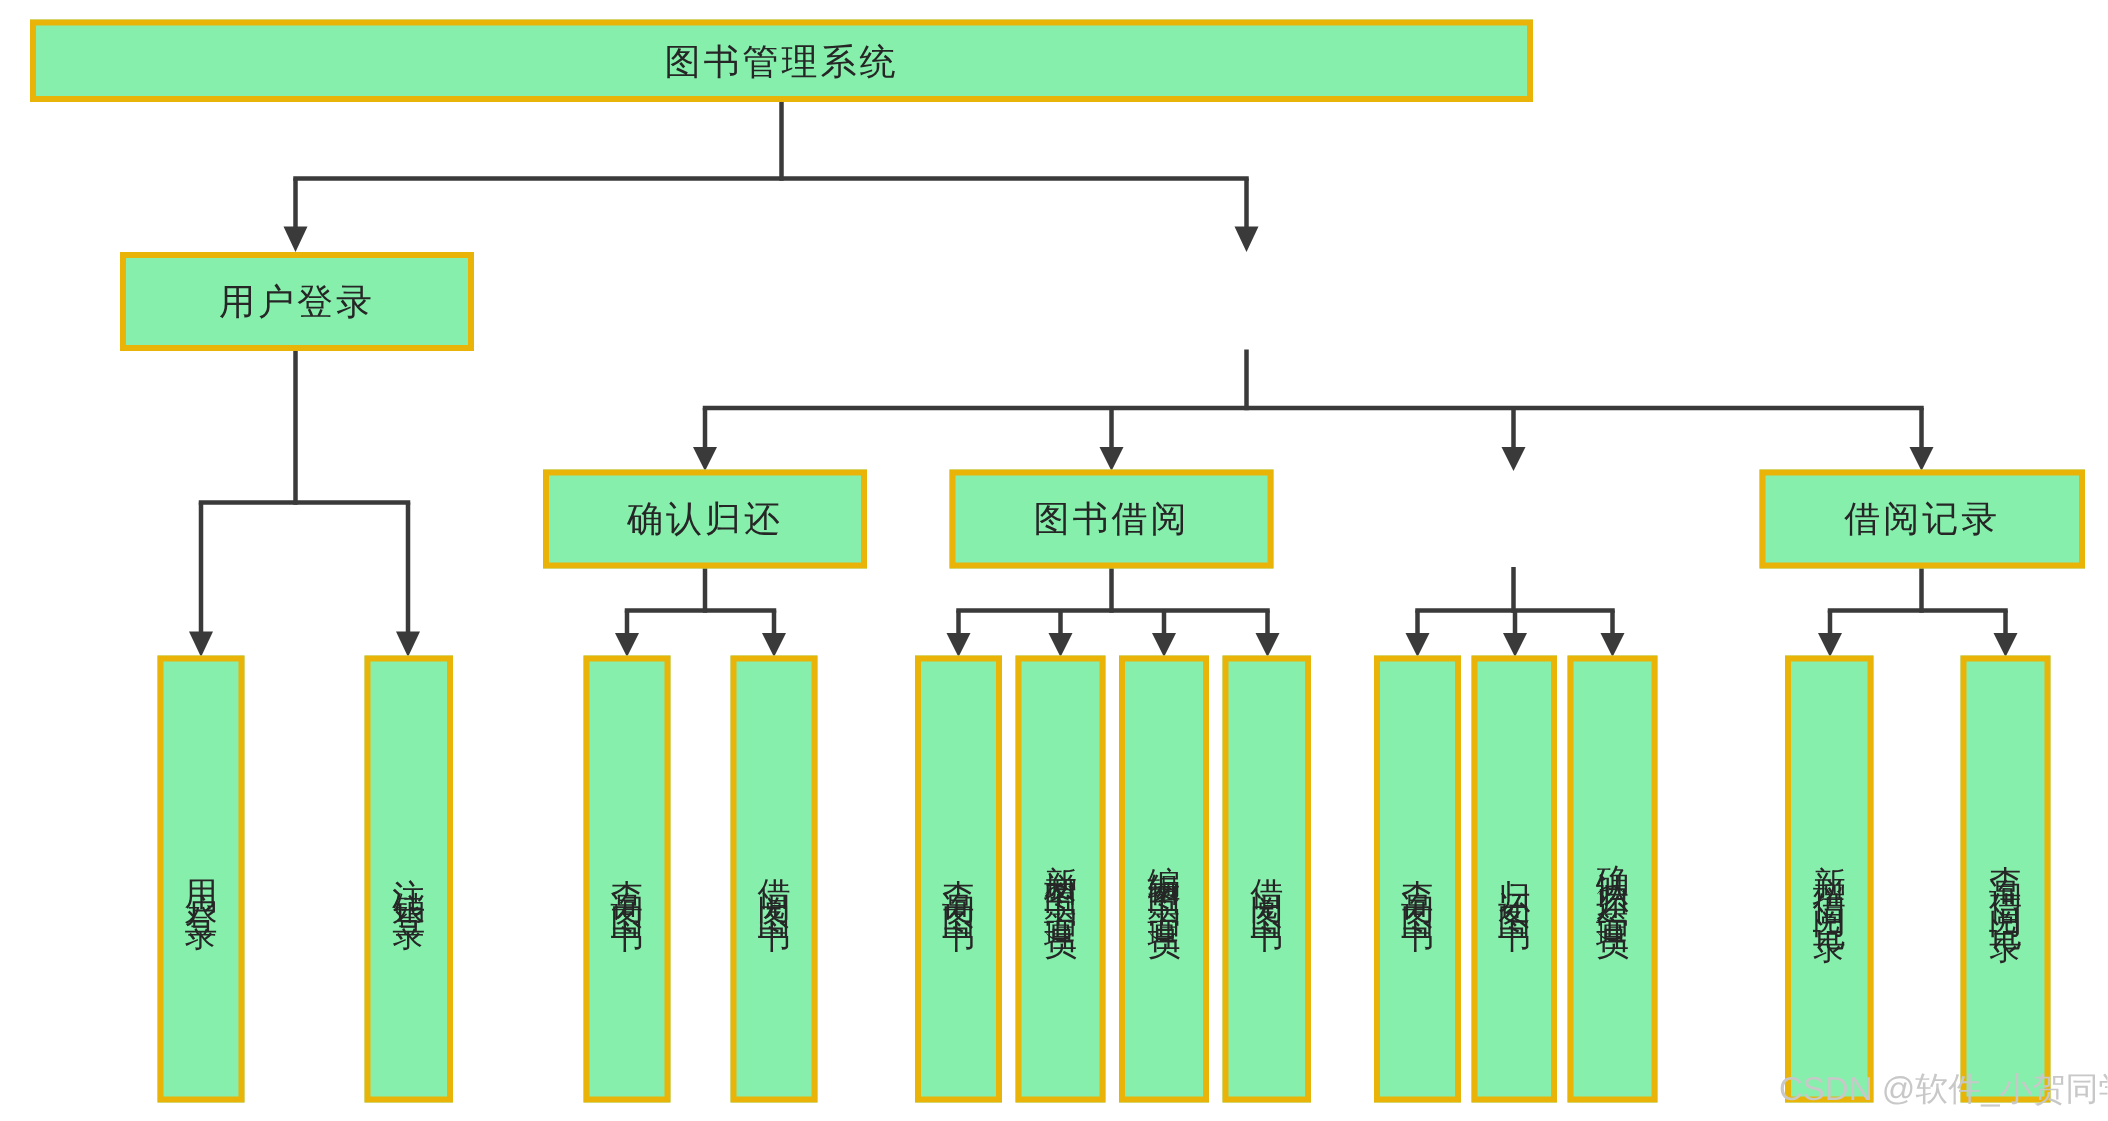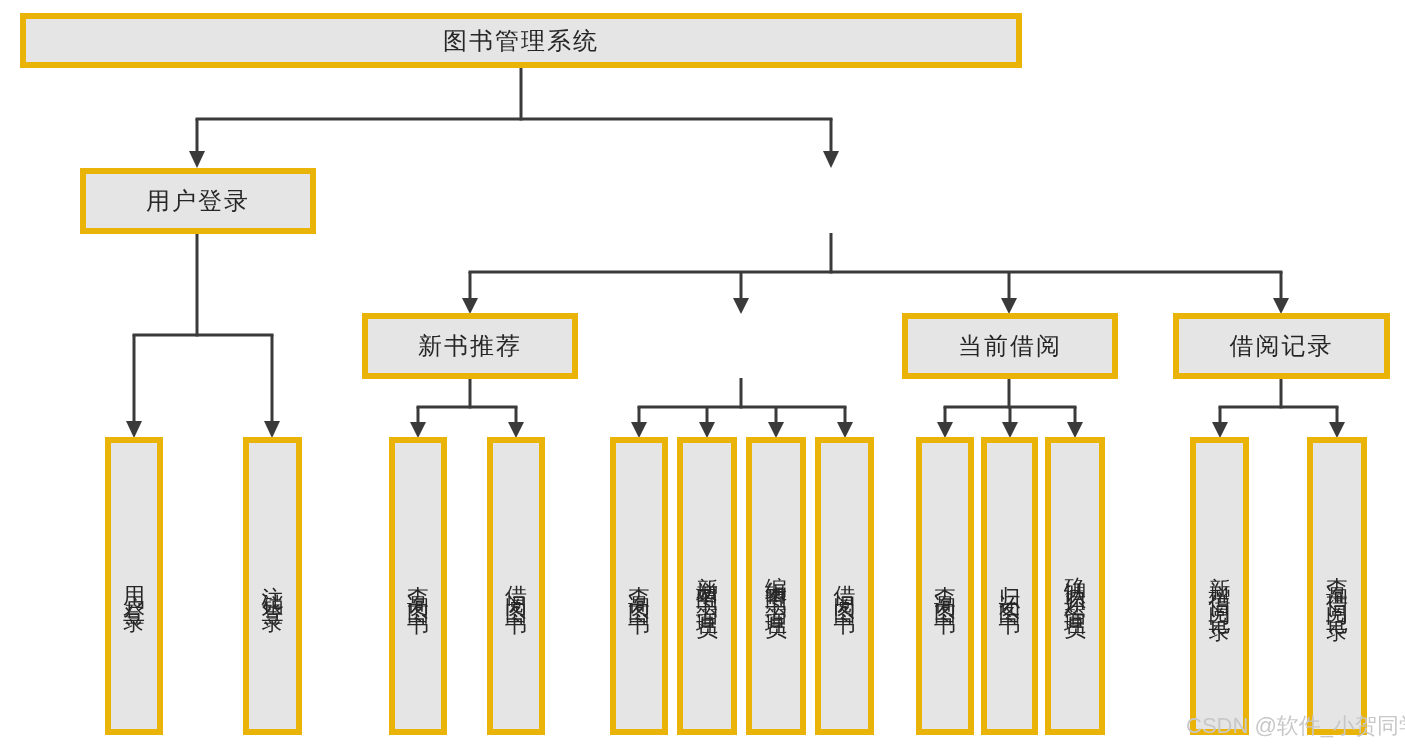--- a/index.html
+++ b/index.html
@@ -4,22 +4,22 @@
 <style>
   html,body{margin:0;padding:0;background:#ffffff;}
   body{width:1405px;height:747px;overflow:hidden;font-family:"Liberation Sans",sans-serif;}
   .canvas{position:relative;width:1405px;height:747px;background:#ffffff;}
   .connectors{position:absolute;left:0;top:0;width:1405px;height:747px;}
   .connectors line{stroke:#3a3a3a;stroke-width:3;}
   .connectors polygon{fill:#3a3a3a;}
   .box{
     position:absolute;
     box-sizing:border-box;
-    border:6px solid #eab308;
-    background:#e5e5e5;
+    border:4px solid #eab308;
+    background:#86efac;
     display:flex;
     align-items:center;
     justify-content:center;
     color:#262626;
   }
   .hbox{font-size:24px;letter-spacing:2px;white-space:nowrap;}
   .vbox{
     writing-mode:vertical-rl;
     text-orientation:mixed;
     font-size:22px;
@@ -114,22 +114,22 @@
       <polygon points="1212,422 1228,422 1220,438"></polygon>
       <line x1="1337" y1="407" x2="1337" y2="424"></line>
       <polygon points="1329,422 1345,422 1337,438"></polygon>
     </g>
   </svg>
 
   <div class="box hbox" style="left:20px;top:13px;width:1002px;height:55px;">图书管理系统</div>
 
   <div class="box hbox" style="left:80px;top:168px;width:236px;height:66px;">用户登录</div>
 
-  <div class="box hbox" style="left:362px;top:313px;width:216px;height:66px;">新书推荐</div>
-  <div class="box hbox" style="left:902px;top:313px;width:216px;height:66px;">当前借阅</div>
+  <div class="box hbox" style="left:362px;top:313px;width:216px;height:66px;">确认归还</div>
+  <div class="box hbox" style="left:633px;top:313px;width:216px;height:66px;">图书借阅</div>
   <div class="box hbox" style="left:1173px;top:313px;width:217px;height:66px;">借阅记录</div>
 
   <div class="box vbox" style="left:105px;top:437px;width:58px;height:298px;">用户登录</div>
   <div class="box vbox" style="left:243px;top:437px;width:59px;height:298px;">注销登录</div>
 
   <div class="box vbox" style="left:389px;top:437px;width:58px;height:298px;">查询图书</div>
   <div class="box vbox" style="left:487px;top:437px;width:58px;height:298px;">借阅图书</div>
 
   <div class="box vbox" style="left:610px;top:437px;width:58px;height:298px;">查询图书</div>
   <div class="box vbox vbox-long" style="left:677px;top:437px;width:60px;height:298px;">新增图书（管理员）</div>

